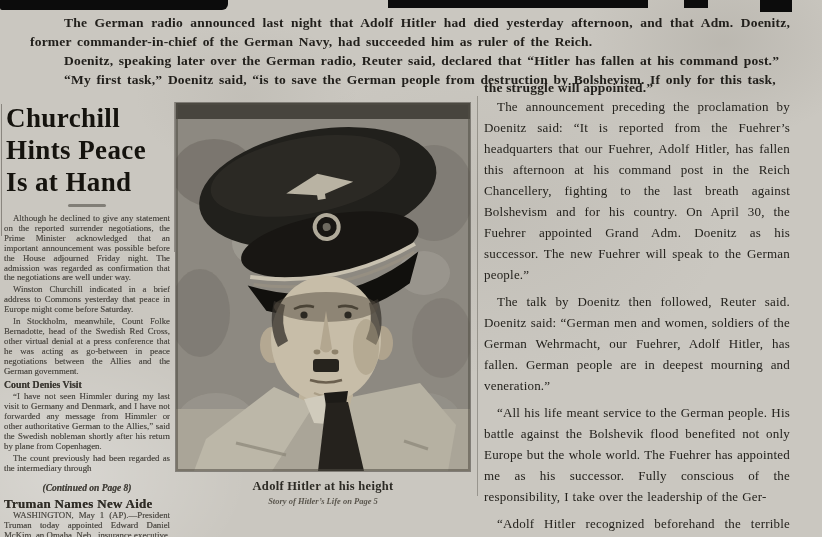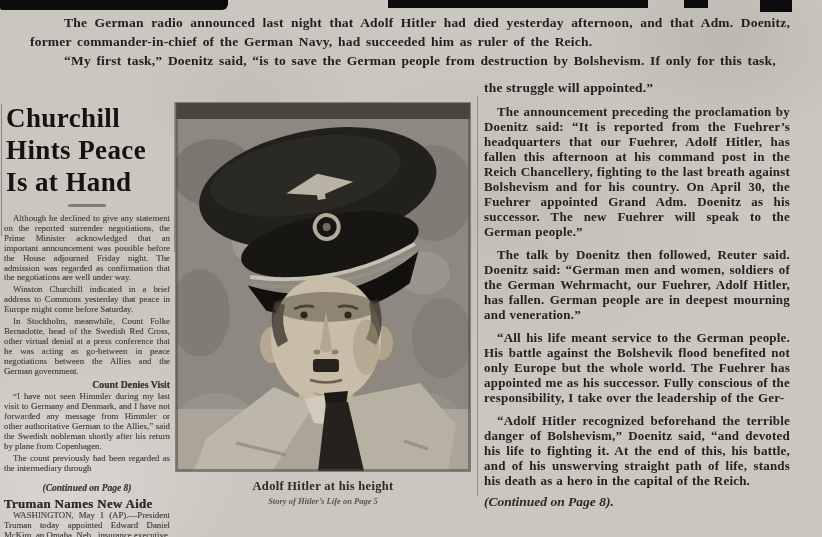--- a/index.html
+++ b/index.html
@@ -33,50 +33,51 @@
   .leftcol .colrule-l{position:absolute;left:-3px;top:4px;height:132px;width:1px;background:rgba(60,56,48,.45);}
   .leftcol .colrule-r{position:absolute;right:-5px;top:2px;height:150px;width:1px;background:rgba(60,56,48,.4);}
   .headline{
     font-size:27px;font-weight:bold;line-height:32px;letter-spacing:.4px;
     color:#15130e;margin:2px 0 6px 2px;
   }
   .orn{width:38px;height:3px;background:rgba(70,66,58,.55);margin:0 auto 7px auto;border-radius:2px;}
   .smalltext{font-size:8.8px;line-height:9.9px;color:#53504a;text-align:justify;
     text-shadow:0 0 .6px rgba(83,80,74,.85);}
   .smalltext p{margin:0 0 2px 0;text-indent:9px;}
-  .subhead{font-size:9.8px;font-weight:bold;text-align:right;color:#3b3832;margin:3px 0 3px 0;
+  .subhead{font-size:9.8px;font-weight:bold;text-align:left;color:#3b3832;margin:3px 0 3px 0;
     text-shadow:0 0 .5px rgba(59,56,50,.8);}
   .contd-left{font-size:9.5px;font-weight:bold;font-style:italic;text-align:center;color:#45423c;
     margin:10px 0 5px 0;text-shadow:0 0 .5px rgba(69,66,60,.8);}
   .truman-head{font-size:13px;font-weight:bold;color:#2f2c26;margin:2px 0 3px 0;letter-spacing:.3px;
     text-shadow:0 0 .6px rgba(47,44,38,.8);}
   
   .photo{position:absolute;left:176px;top:103px;width:294px;height:368px;box-shadow:0 0 0 1px rgba(55,52,45,.5);}
   .caption{position:absolute;left:176px;top:479px;width:294px;text-align:center;}
   .caption .main{font-size:12.5px;font-weight:bold;color:#2c2a24;letter-spacing:.3px;}
   .caption .sub{font-size:8.5px;font-weight:bold;font-style:italic;color:#5a564d;margin-top:2px;}
   
   .rightcol{position:absolute;left:484px;top:96px;width:306px;}
   .rightcol-rule{position:absolute;left:477px;top:96px;height:400px;width:1px;background:rgba(60,56,48,.35);}
-  .rightcol p{margin:8px 0 6px 0;font-size:13px;font-weight:bold;line-height:15px;
+  .rightcol p{margin:0 0 6px 0;font-size:13px;font-weight:normal;line-height:21px;
     text-align:justify;text-indent:13px;word-spacing:.5px;letter-spacing:.2px;color:#24221d;}
   .contd-right{font-size:13.5px;font-weight:bold;font-style:italic;margin-top:2px;color:#2a2822;}
 </style>
 </head>
 <body>
 
 <div class="page">
 
   <div class="bar bar1"></div>
   <div class="bar bar2"></div>
   <div class="bar bar3"></div>
   <div class="bar bar4"></div>
 
   <div class="intro">
     <p>The German radio announced last night that Adolf Hitler had died yesterday afternoon, and that Adm. Doenitz, former commander-in-chief of the German Navy, had succeeded him as ruler of the Reich.</p>
+    <p>Doenitz, speaking later over the German radio, Reuter said, declared that “Hitler has fallen at his command post.”</p>
     <p>“My first task,” Doenitz said, “is to save the German people from destruction by Bolshevism.  If only for this task,</p>
   </div>
   <div class="runover">the struggle will appointed.”</div>
 
   <div class="leftcol">
     <div class="colrule-l"></div>
     <div class="colrule-r"></div>
     <div class="headline">Churchill Hints Peace Is at Hand</div>
     <div class="orn"></div>
     <div class="smalltext">

